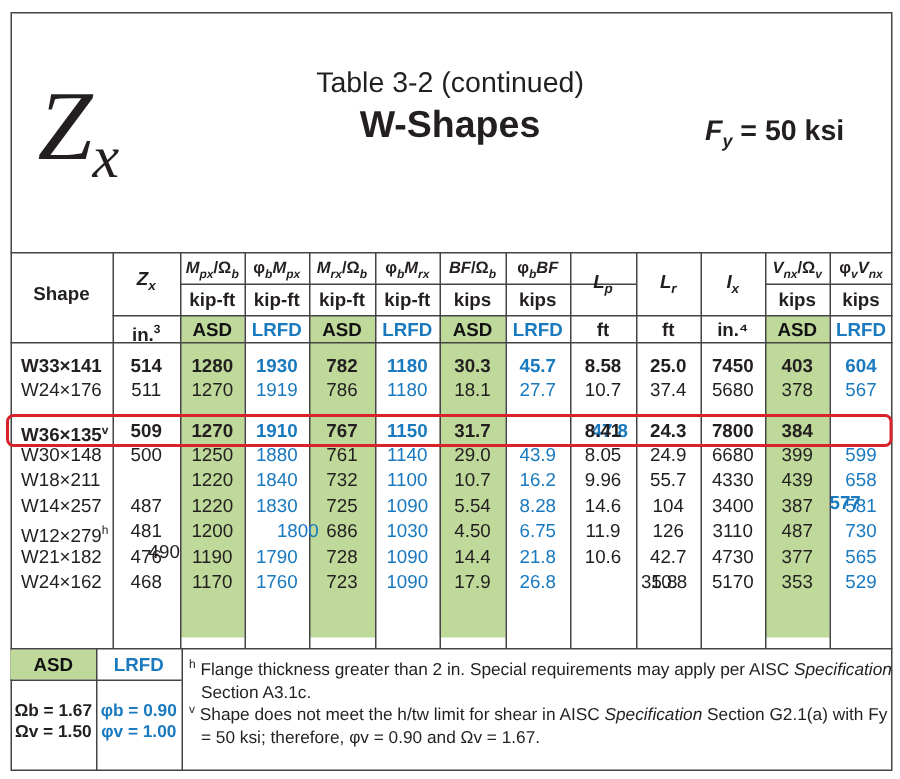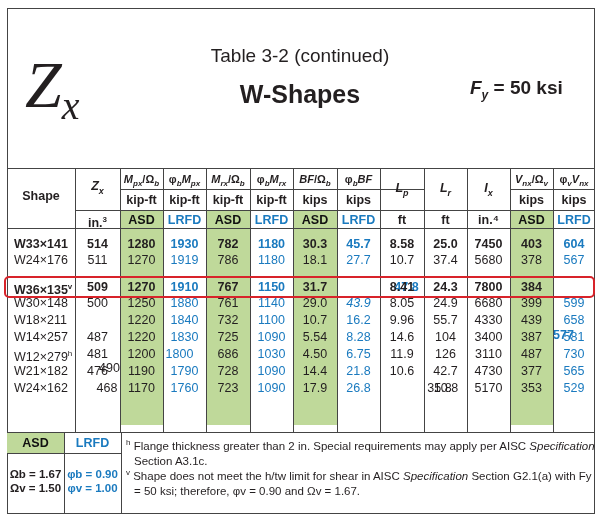--- a/index.html
+++ b/index.html
@@ -2,21 +2,21 @@
 <html><head>
 <meta charset="utf-8">
 <style>
   html, body { margin:0; padding:0; background:#fff; }
   body { width:600px; height:519px; position:relative; overflow:hidden; font-family:"Liberation Sans", sans-serif; color:#231f20; }
   .frame { position:absolute; left:7px; top:8px; width:588px; height:506px; border:1px solid #444; box-sizing:border-box; }
   .zx-big { position:absolute; left:25px; top:52px; font-family:"Liberation Serif", serif; font-style:italic; font-size:66px; line-height:1; color:#231f20; }
   .zx-big sub { font-size:40px; vertical-align:-12px; }
   .title-block { position:absolute; left:150px; width:300px; top:44px; text-align:center; }
   .t1 { font-size:19px; line-height:24px; font-stretch:condensed; }
-  .t2 { font-size:25px; font-weight:bold; line-height:30px;margin-top:11px; }
+  .t2 { font-size:25px; font-weight:bold; line-height:30px; }
   .t3 { font-size:19px; font-weight:bold; line-height:26px; }
   .fy { position:absolute; left:470px; top:77px; font-size:19px; font-weight:bold; }
   .fy i { font-style:italic; }
   .fy sub { font-size:12px; }
 
   .grid-line { position:absolute; background:#444; }
   .green { position:absolute; background:#bfd99a; }
   .cell { position:absolute; text-align:center; font-size:12px; line-height:14px; }
   .hdr { font-weight:bold; font-size:12.5px; }
   .hdr i { font-style:italic; }
@@ -149,21 +149,21 @@
     <div class="rc  bold" style="left: 467px; width: 43px; top: 279px; position: absolute;">7800</div>
     <div class="rc  bold" style="left: 510px; width: 43px; top: 279px; position: absolute;">384</div>
     <div class="rc blue bold" style="left: 553px; width: 20px; top: 279px; position: absolute; margin-top: 48px;">577</div>
     <div class="rc shape" style="left: 7px; width: 61px; top: 295px; position: absolute;">W30×148</div>
     <div class="rc " style="left: 75px; width: 45px; top: 295px; position: absolute;">500</div>
     <div class="rc " style="left: 120px; width: 43px; top: 295px; position: absolute;">1250</div>
     <div class="rc blue" style="left: 163px; width: 43px; top: 295px; position: absolute;">1880</div>
     <div class="rc " style="left: 206px; width: 44px; top: 295px; position: absolute;">761</div>
     <div class="rc blue" style="left: 250px; width: 43px; top: 295px; position: absolute;">1140</div>
     <div class="rc " style="left: 293px; width: 44px; top: 295px; position: absolute;">29.0</div>
-    <div class="rc blue" style="left: 337px; width: 43px; top: 295px; position: absolute; font-style: italic;">43.9</div>
+    <div class="rc blue" style="left: 337px; width: 43px; top: 295px; position: absolute;">43.9</div>
     <div class="rc " style="left: 380px; width: 44px; top: 295px; position: absolute;">8.05</div>
     <div class="rc " style="left: 424px; width: 43px; top: 295px; position: absolute;">24.9</div>
     <div class="rc " style="left: 467px; width: 43px; top: 295px; position: absolute;">6680</div>
     <div class="rc " style="left: 510px; width: 43px; top: 295px; position: absolute;">399</div>
     <div class="rc blue" style="left: 553px; width: 42px; top: 295px; position: absolute;">599</div>
     <div class="rc shape" style="left: 7px; width: 61px; top: 312px; position: absolute;">W18×211</div>
     <div class="rc " style="left: 87px; width: 45px; top: 312px; position: absolute; margin-top: 48px;">490</div>
     <div class="rc " style="left: 120px; width: 43px; top: 312px; position: absolute;">1220</div>
     <div class="rc blue" style="left: 163px; width: 43px; top: 312px; position: absolute;">1840</div>
     <div class="rc " style="left: 206px; width: 44px; top: 312px; position: absolute;">732</div>
@@ -184,21 +184,21 @@
     <div class="rc " style="left: 293px; width: 44px; top: 329px; position: absolute;">5.54</div>
     <div class="rc blue" style="left: 337px; width: 43px; top: 329px; position: absolute;">8.28</div>
     <div class="rc " style="left: 380px; width: 44px; top: 329px; position: absolute;">14.6</div>
     <div class="rc " style="left: 424px; width: 43px; top: 329px; position: absolute;">104</div>
     <div class="rc " style="left: 467px; width: 43px; top: 329px; position: absolute;">3400</div>
     <div class="rc " style="left: 510px; width: 43px; top: 329px; position: absolute;">387</div>
     <div class="rc blue" style="left: 553px; width: 42px; top: 329px; position: absolute;">581</div>
     <div class="rc shape" style="left: 7px; width: 61px; top: 346px; position: absolute;">W12×279<sup>h</sup></div>
     <div class="rc " style="left: 75px; width: 45px; top: 346px; position: absolute;">481</div>
     <div class="rc " style="left: 120px; width: 43px; top: 346px; position: absolute;">1200</div>
-    <div class="rc blue" style="left: 158px; width: 43px; top: 346px; position: absolute;">1800</div>
+    <div class="rc blue" style="left: 177px; width: 43px; top: 346px; position: absolute;">1800</div>
     <div class="rc " style="left: 206px; width: 44px; top: 346px; position: absolute;">686</div>
     <div class="rc blue" style="left: 250px; width: 43px; top: 346px; position: absolute;">1030</div>
     <div class="rc " style="left: 293px; width: 44px; top: 346px; position: absolute;">4.50</div>
     <div class="rc blue" style="left: 337px; width: 43px; top: 346px; position: absolute;">6.75</div>
     <div class="rc " style="left: 380px; width: 44px; top: 346px; position: absolute;">11.9</div>
     <div class="rc " style="left: 424px; width: 43px; top: 346px; position: absolute;">126</div>
     <div class="rc " style="left: 467px; width: 43px; top: 346px; position: absolute;">3110</div>
     <div class="rc " style="left: 510px; width: 43px; top: 346px; position: absolute;">487</div>
     <div class="rc blue" style="left: 553px; width: 42px; top: 346px; position: absolute;">730</div>
     <div class="rc shape" style="left: 7px; width: 61px; top: 363px; position: absolute;">W21×182</div>
@@ -208,21 +208,21 @@
     <div class="rc " style="left: 206px; width: 44px; top: 363px; position: absolute;">728</div>
     <div class="rc blue" style="left: 250px; width: 43px; top: 363px; position: absolute;">1090</div>
     <div class="rc " style="left: 293px; width: 44px; top: 363px; position: absolute;">14.4</div>
     <div class="rc blue" style="left: 337px; width: 43px; top: 363px; position: absolute;">21.8</div>
     <div class="rc " style="left: 380px; width: 44px; top: 363px; position: absolute;">10.6</div>
     <div class="rc " style="left: 424px; width: 43px; top: 363px; position: absolute;">42.7</div>
     <div class="rc " style="left: 467px; width: 43px; top: 363px; position: absolute;">4730</div>
     <div class="rc " style="left: 510px; width: 43px; top: 363px; position: absolute;">377</div>
     <div class="rc blue" style="left: 553px; width: 42px; top: 363px; position: absolute;">565</div>
     <div class="rc shape" style="left: 7px; width: 61px; top: 380px; position: absolute;">W24×162</div>
-    <div class="rc " style="left: 75px; width: 64px; top: 380px; position: absolute;">468</div>
+    <div class="rc " style="left: 75px; width: 45px; top: 380px; position: absolute;">468</div>
     <div class="rc " style="left: 120px; width: 43px; top: 380px; position: absolute;">1170</div>
     <div class="rc blue" style="left: 163px; width: 43px; top: 380px; position: absolute;">1760</div>
     <div class="rc " style="left: 206px; width: 44px; top: 380px; position: absolute;">723</div>
     <div class="rc blue" style="left: 250px; width: 43px; top: 380px; position: absolute;">1090</div>
     <div class="rc " style="left: 293px; width: 44px; top: 380px; position: absolute;">17.9</div>
     <div class="rc blue" style="left: 337px; width: 43px; top: 380px; position: absolute;">26.8</div>
     <div class="rc " style="left: 380px; width: 44px; top: 380px; position: absolute; padding-left: 44px;">10.8</div>
     <div class="rc " style="left: 418px; width: 43px; top: 380px; position: absolute;">35.8</div>
     <div class="rc " style="left: 467px; width: 43px; top: 380px; position: absolute;">5170</div>
     <div class="rc " style="left: 510px; width: 43px; top: 380px; position: absolute;">353</div>

